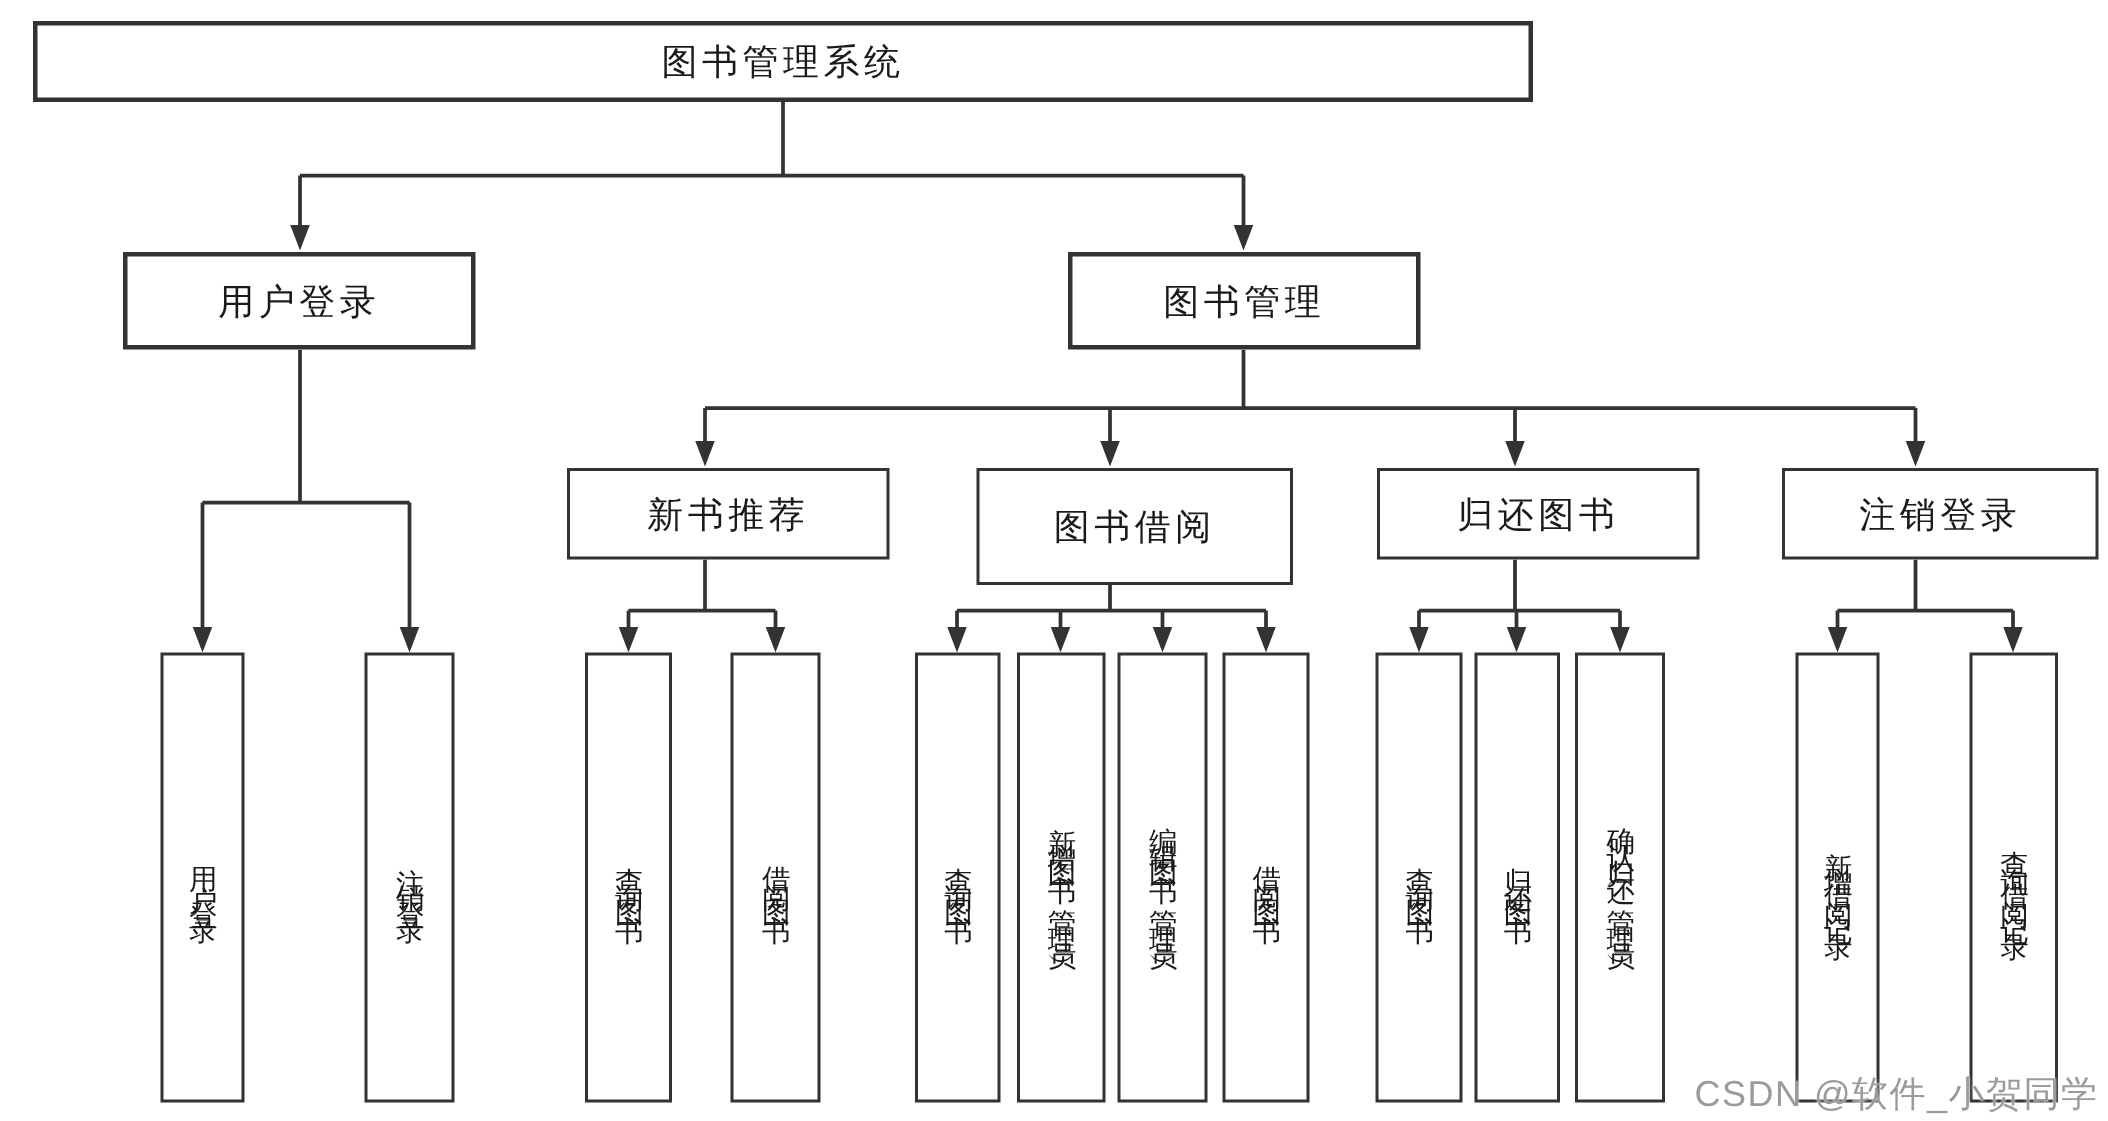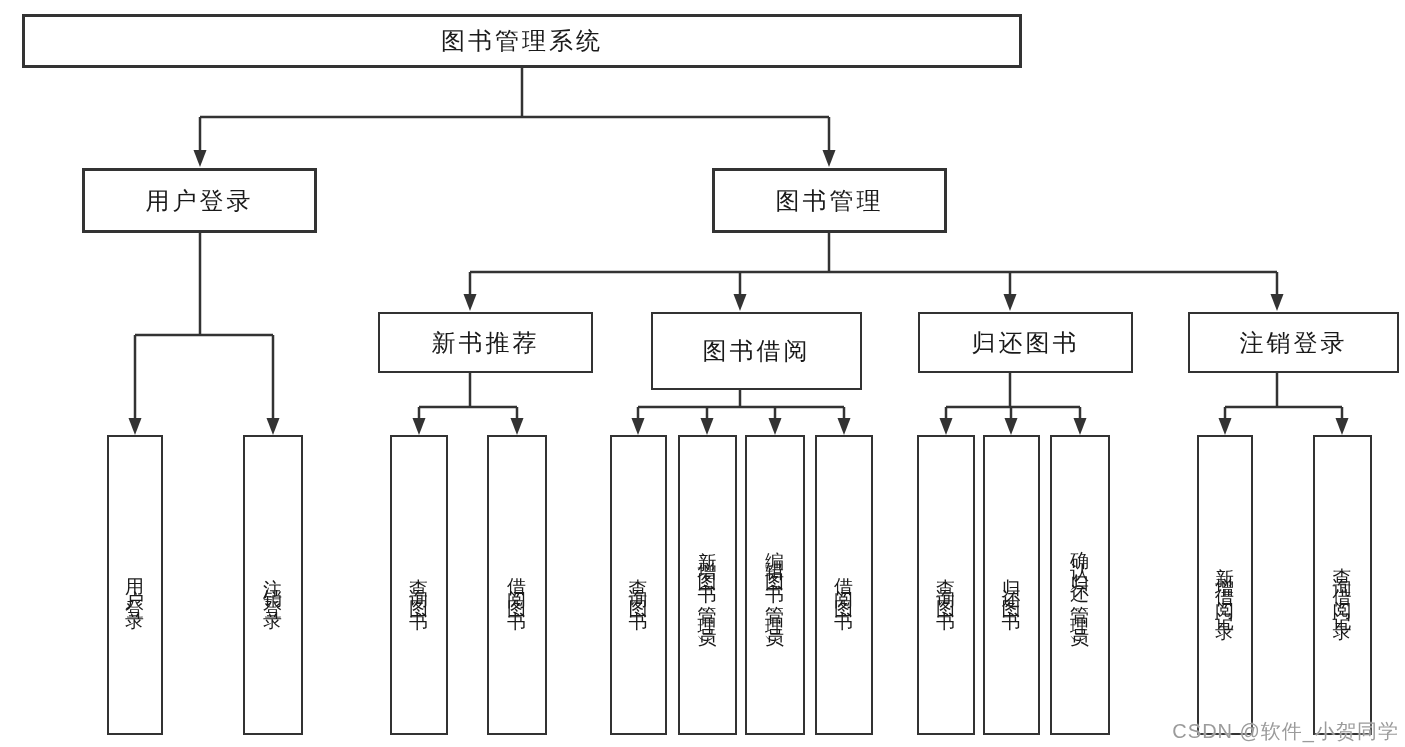--- a/index.html
+++ b/index.html
@@ -50,21 +50,21 @@
     text-orientation: mixed;
     font-size: 19px;
     letter-spacing: 11px;
     font-weight: 500;
     line-height: 1;
   }
   #watermark {
     position: absolute;
     right: 6px;
     bottom: 2px;
-    font-size: 20px;
+    font-size: 24px;
     color: #9b9b9b;
     letter-spacing: 1px;
     text-shadow: 0 0 2px #ffffff;
     white-space: nowrap;
   }
 </style>
 </head>
 <body>
 
 <div id="canvas">

